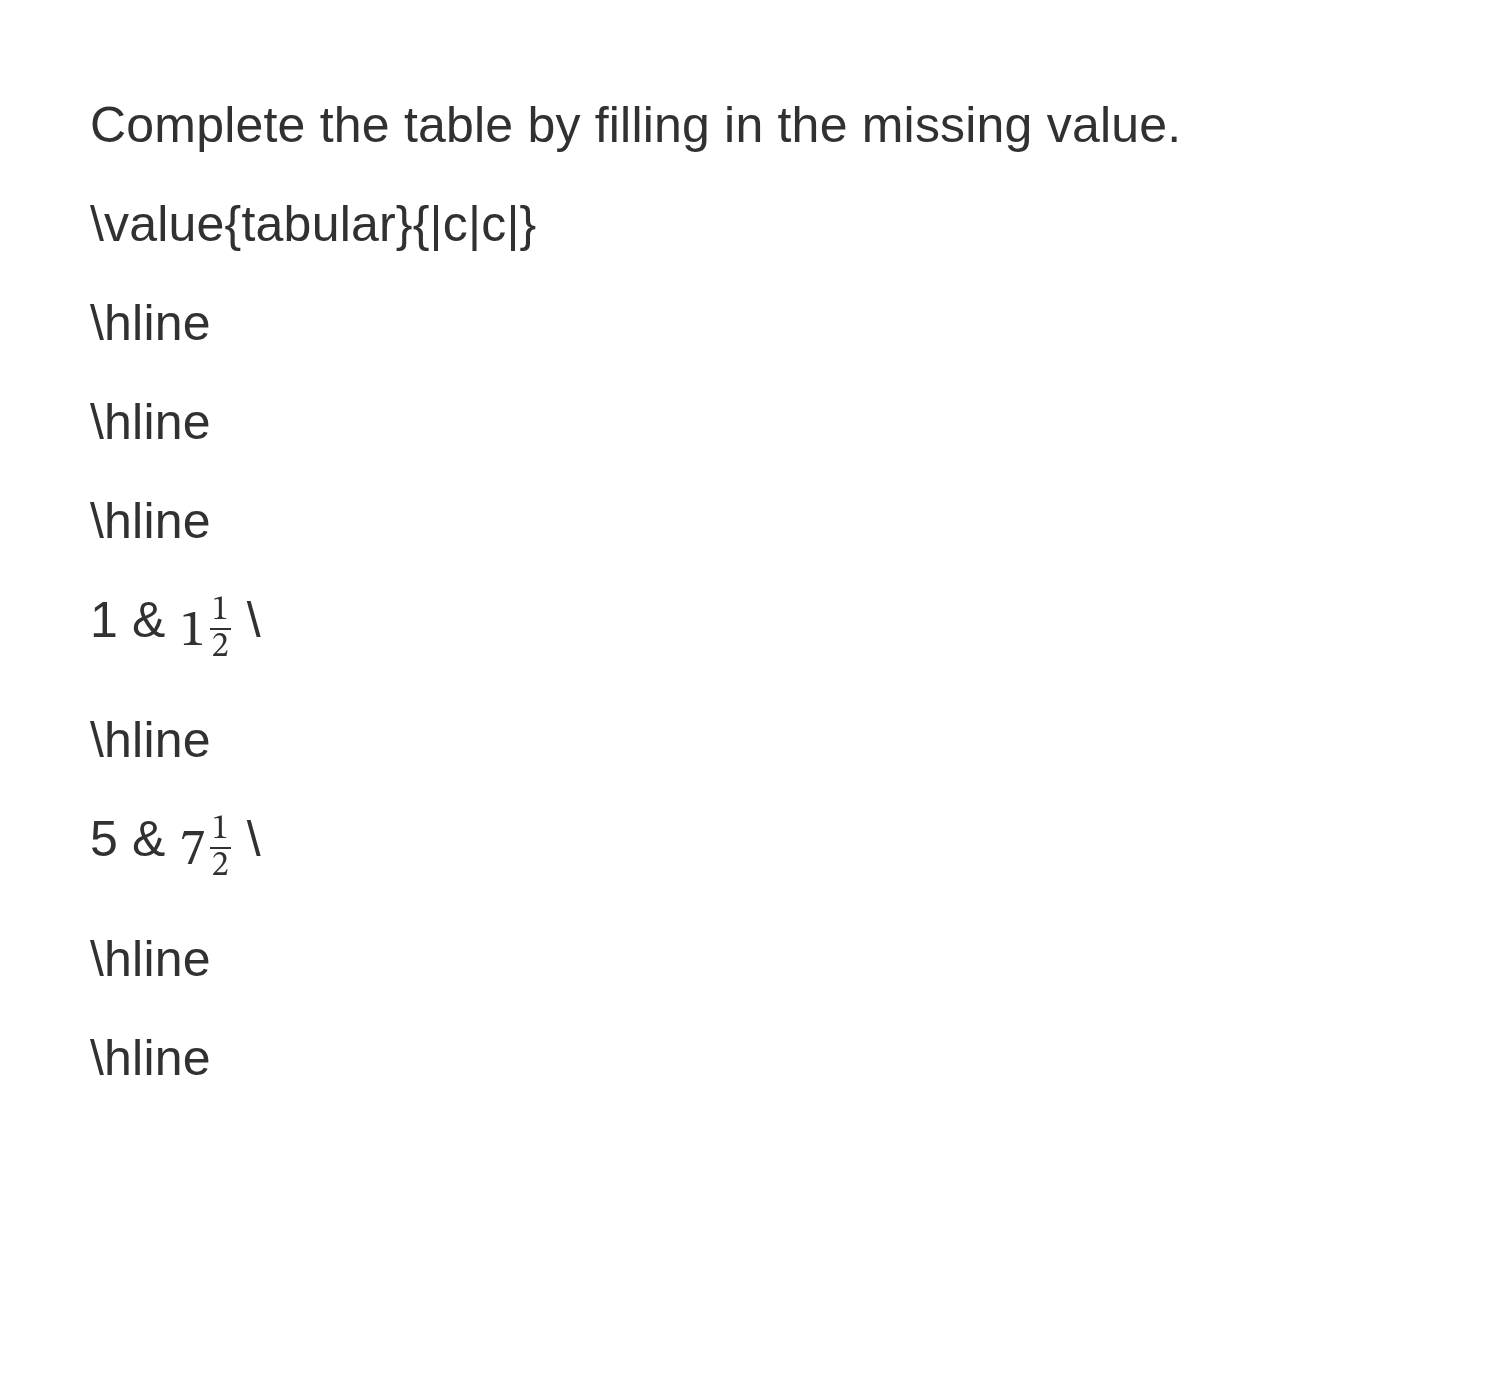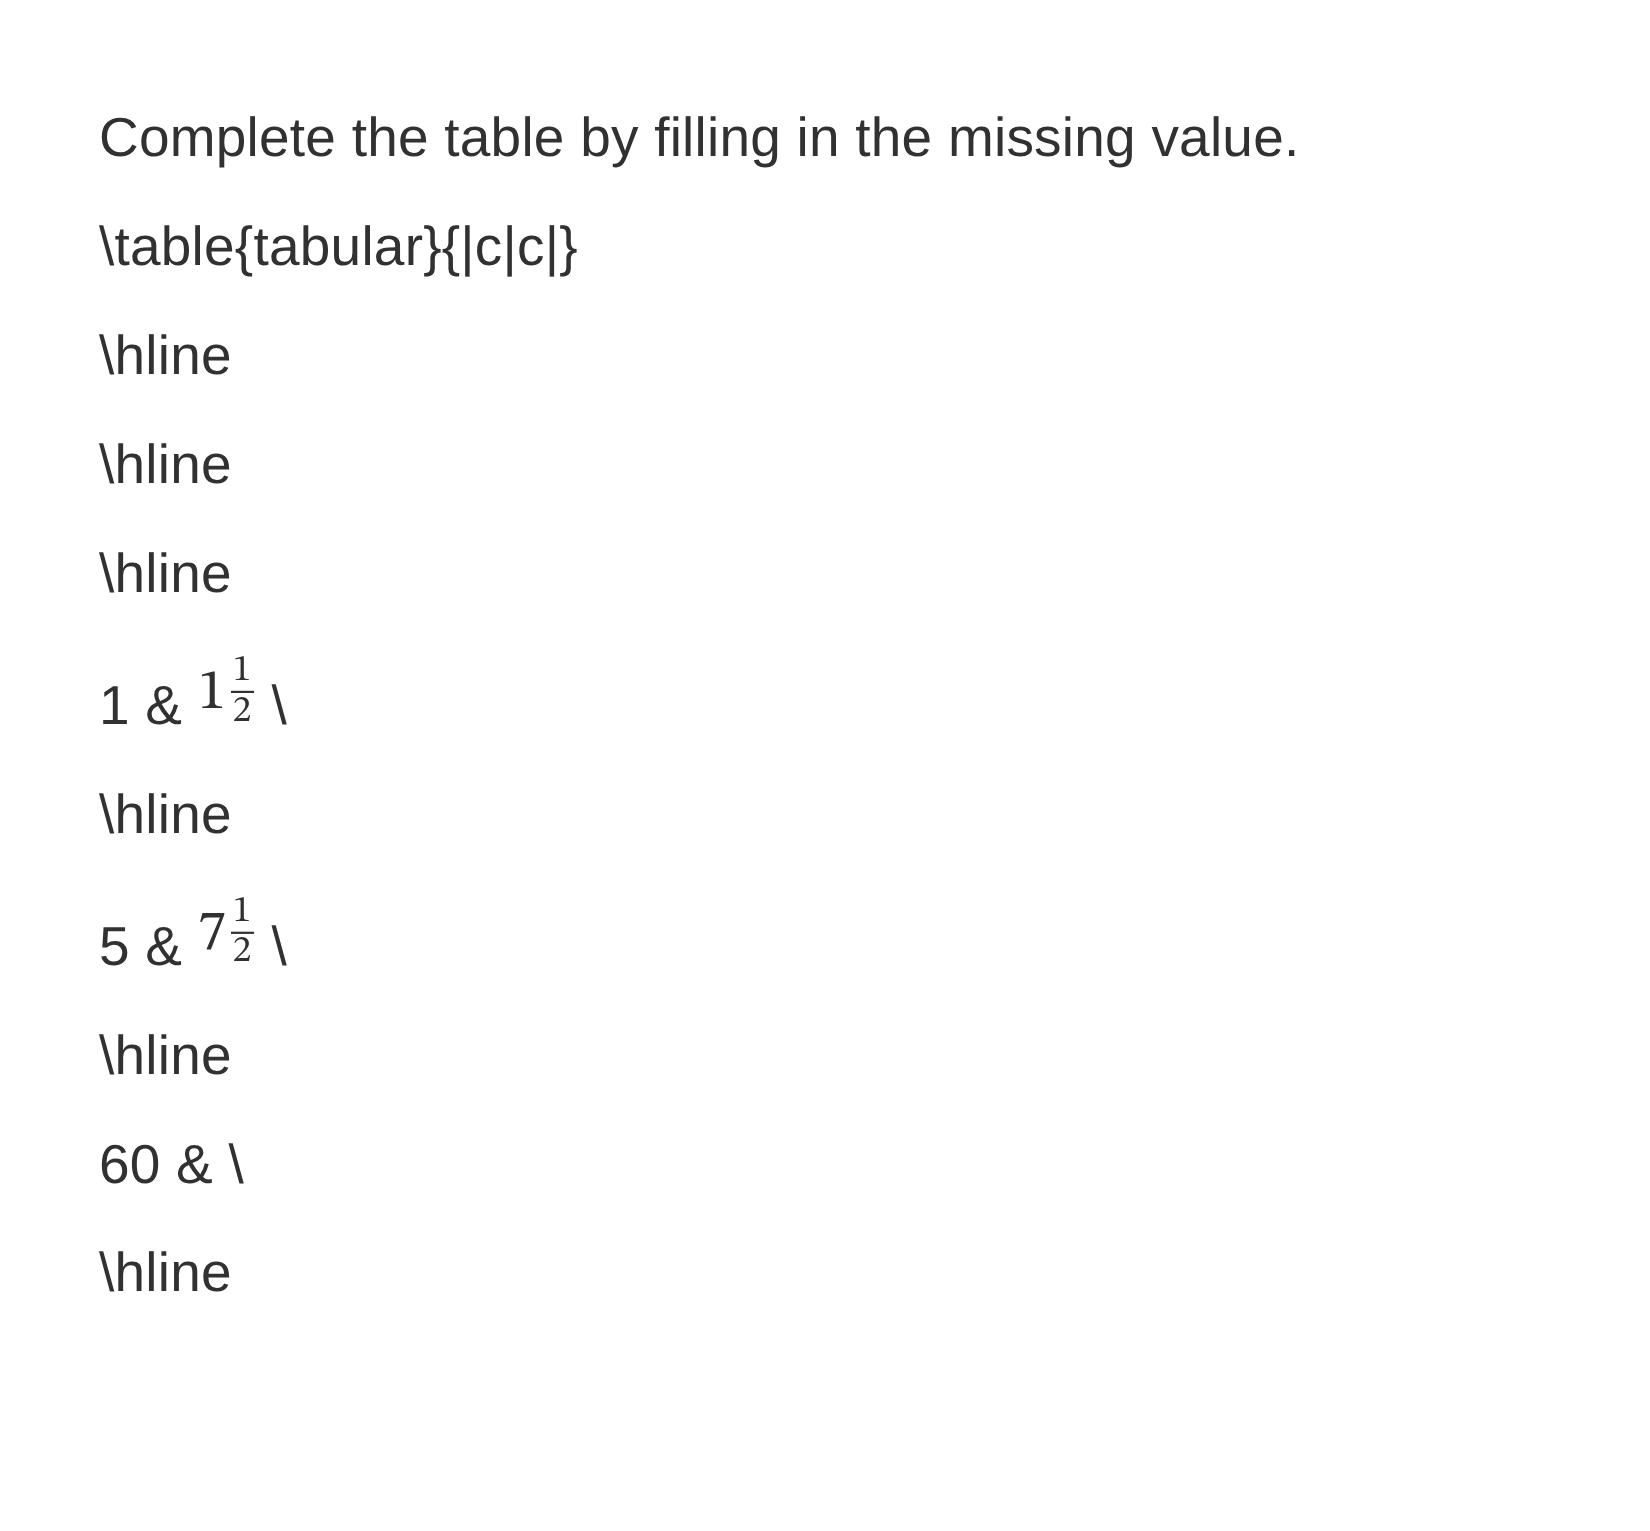--- a/index.html
+++ b/index.html
@@ -13,21 +13,21 @@
   }
   .content {
     padding: 100px 80px 100px 90px;
   }
   .line {
     font-size: 50px;
     line-height: 1.0;
     margin-bottom: 49px;
     letter-spacing: 0.2px;
     display: flex;
-    align-items: flex-end;
+    align-items: flex-start;
     flex-wrap: nowrap;
   }
   .line:last-child {
     margin-bottom: 0;
   }
   .frac {
     display: inline-flex;
     flex-direction: column;
     align-items: center;
     vertical-align: middle;
@@ -66,21 +66,21 @@
 </head>
 <body>
 
 <div class="content">
 
   <div class="line">
     <span class="seg">Complete the table by filling in the missing value.</span>
   </div>
 
   <div class="line">
-    <span class="seg">\table{tabular}{|c|c|}</span>
+    <span class="seg">\value{tabular}{|c|c|}</span>
   </div>
 
   <div class="line">
     <span class="seg">\hline</span>
   </div>
 
 
   <div class="line">
     <span class="seg">\hline</span>
   </div>
@@ -115,21 +115,18 @@
         <span class="den">2</span>
       </span>
     </span>
     <span class="seg"> \</span>
   </div>
 
   <div class="line">
     <span class="seg">\hline</span>
   </div>
 
-  <div class="line">
-    <span class="seg">60 &amp; \</span>
-  </div>
 
   <div class="line">
     <span class="seg">\hline</span>
   </div>
 
 </div>
 
 </body></html>

